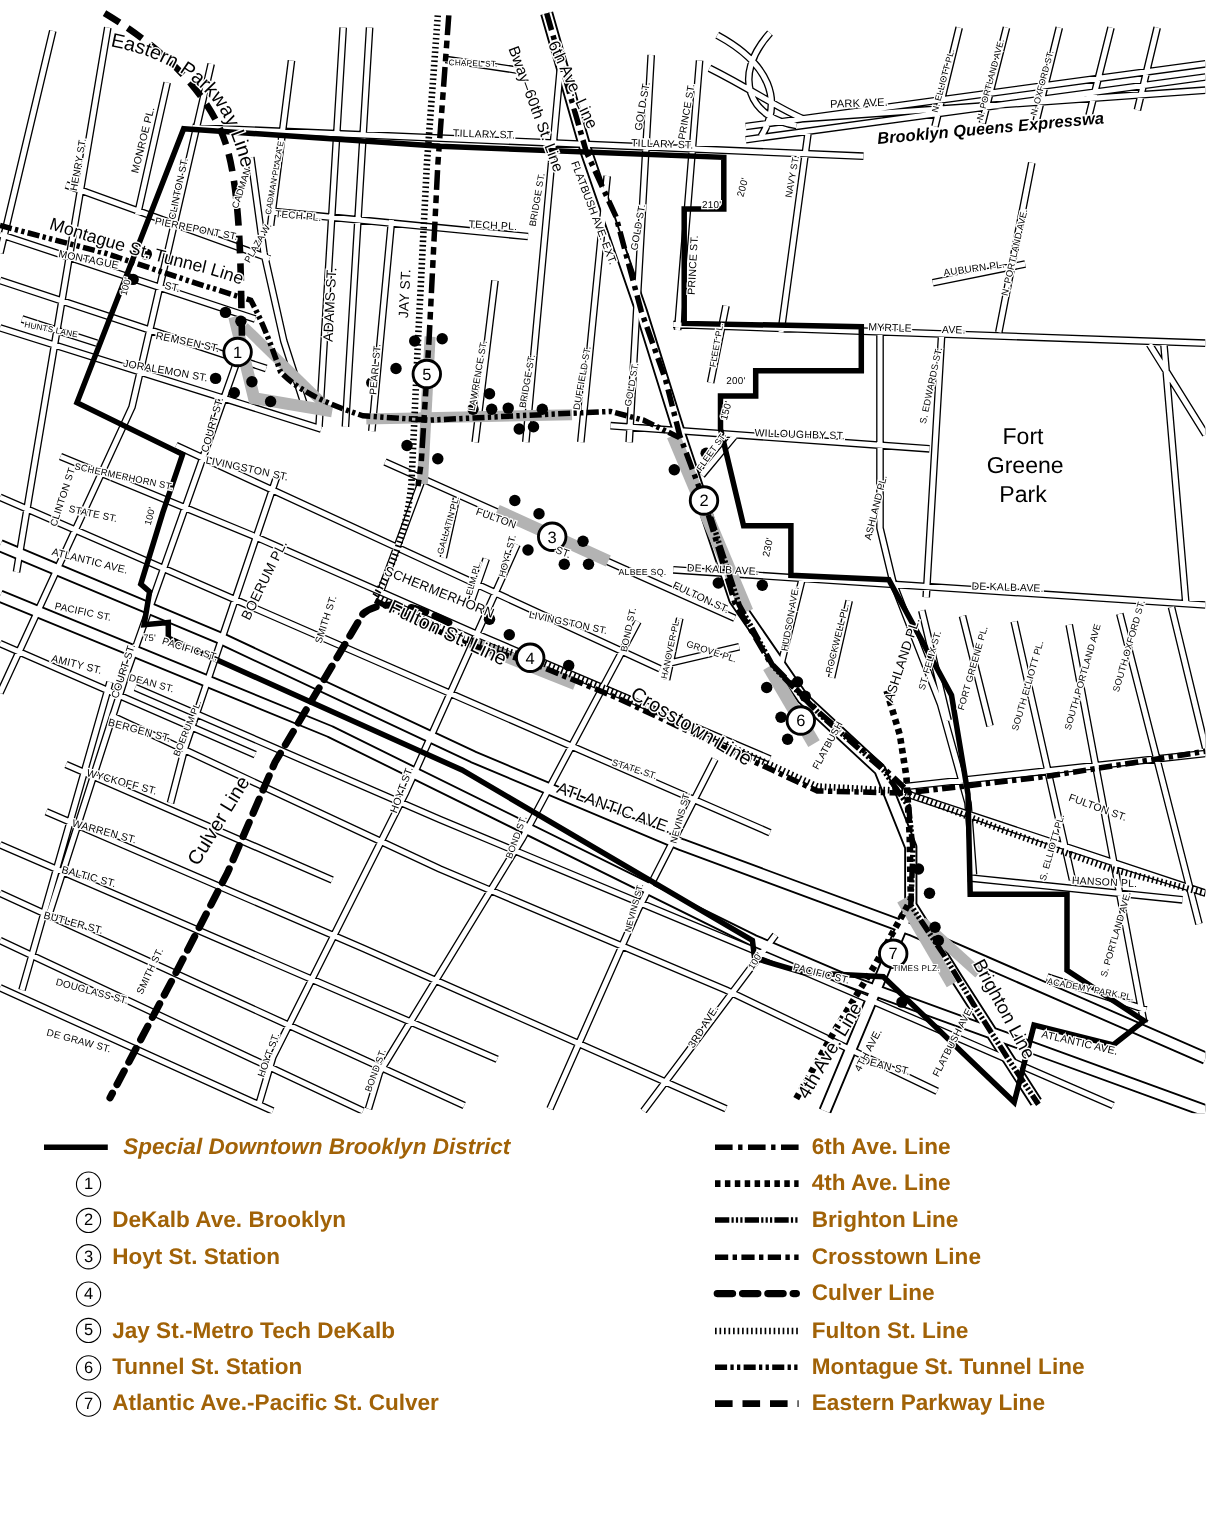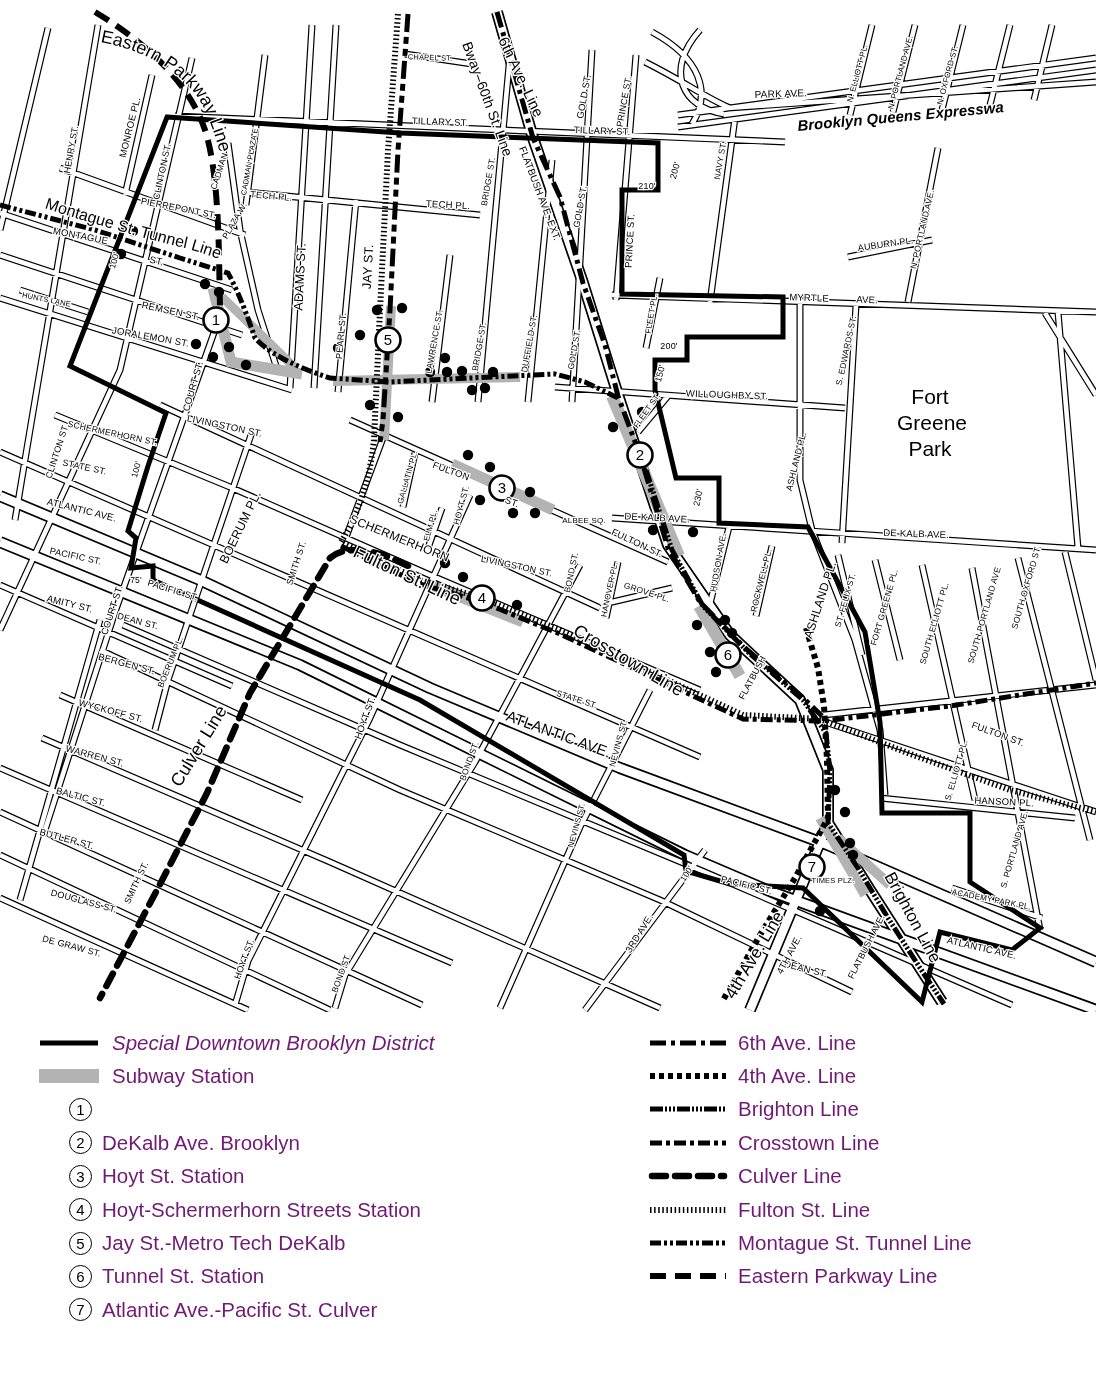--- a/index.html
+++ b/index.html
@@ -37,21 +37,21 @@
   .entrance-dot{fill:#000;}
 
   
   .legend-col{position:absolute;display:flex;flex-direction:column;}
   .legend-col-left{left:38px;top:1026px;}
   .legend-col-right{left:648px;top:1026px;}
   .legend-row{display:flex;align-items:center;height:33.4px;}
   .sw{flex:0 0 80px;width:80px;height:16px;margin-right:10px;}
   .sw-left{flex:0 0 62px;width:62px;height:18px;margin-right:12px;}
   .sw-line{stroke:#000;fill:none;}
-  .lg-label{font-size:20.5px;color:#701a75;white-space:nowrap;}
+  .lg-label{font-size:20.5px;color:#a16207;white-space:nowrap;font-weight:bold;}
   .lg-italic{font-style:italic;}
   .lnum-circle{flex:0 0 23px;width:23px;height:23px;border:1.9px solid #000;border-radius:50%;
     display:flex;align-items:center;justify-content:center;font-size:15px;margin:0 10px 0 31px;box-sizing:border-box;}
 </style>
 </head>
 <body>
 
 <div class="page">
 
   <svg id="map" width="1096" height="1012" viewBox="0 0 1096 1012" xmlns="http://www.w3.org/2000/svg">
@@ -379,47 +379,40 @@
   </svg>
 
   <div class="legend-col legend-col-left">
     <div class="legend-row">
       <svg class="sw-left" viewBox="0 0 62 18">
           <line class="l-district" x1="2" y1="9" x2="60" y2="9" stroke-width="6"></line>
         </svg>
       <span class="lg-label lg-italic">Special Downtown Brooklyn District</span>
     </div>
     <div class="legend-row">
-      <svg class="sw-left" viewBox="0 0 62 18">
-          <rect x="1" y="2" width="60" height="14" fill="#b3b3b3"></rect>
-        </svg>
-      <span class="lg-label">Subway Station</span>
-    </div>
-    <div class="legend-row">
       <span class="lnum-circle">
           <span>1</span>
         </span>
     </div>
     <div class="legend-row">
       <span class="lnum-circle">
           <span>2</span>
         </span>
       <span class="lg-label">DeKalb Ave. Brooklyn</span>
     </div>
     <div class="legend-row">
       <span class="lnum-circle">
           <span>3</span>
         </span>
       <span class="lg-label">Hoyt St. Station</span>
     </div>
     <div class="legend-row">
       <span class="lnum-circle">
           <span>4</span>
         </span>
-      <span class="lg-label">Hoyt-Schermerhorn Streets Station</span>
     </div>
     <div class="legend-row">
       <span class="lnum-circle">
           <span>5</span>
         </span>
       <span class="lg-label">Jay St.-Metro Tech DeKalb</span>
     </div>
     <div class="legend-row">
       <span class="lnum-circle">
           <span>6</span>

